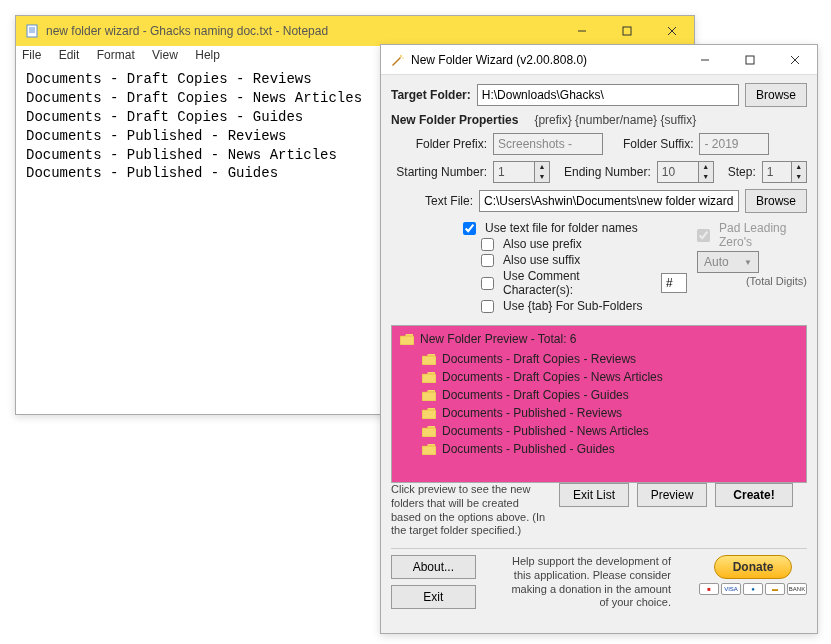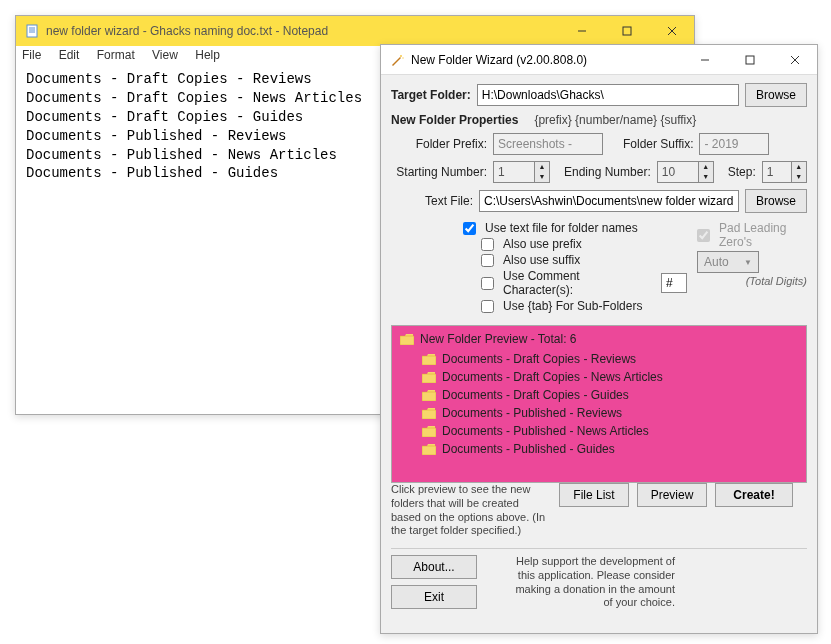--- a/index.html
+++ b/index.html
@@ -43,21 +43,21 @@
 .folder-icon { width: 14px; height: 11px; display: inline-block; }
 .folder-icon svg { display: block; }
 .bottom { display: flex; gap: 8px; align-items: flex-start; }
 .hint { font-size: 11px; color: #444; width: 160px; line-height: 1.25; }
 .btn-stack { display: flex; flex-direction: column; gap: 6px; width: 86px; }
 .donate { display: flex; flex-direction: column; align-items: center; gap: 4px; }
 .donate-btn { background: linear-gradient(#ffe27a,#ffb71a); border: 1px solid #c58b00; border-radius: 12px; padding: 4px 18px; font-weight: bold; color: #333; font-size: 12px; }
 .cards { display: flex; gap: 2px; }
 .cards span { width: 20px; height: 12px; border: 1px solid #999; border-radius: 2px; font-size: 6px; display: flex; align-items: center; justify-content: center; background: #fff; }
 .sel { border: 1px solid #888; background: #e7e7e7; padding: 2px 6px; height: 22px; width: 62px; font-size: 12px; color: #888; display: flex; align-items: center; justify-content: space-between; }
-.italic { font-style: italic; color: #666; }
+.italic { color: #666; }
 .chk.disabled { color: #999; }
 </style>
 </head>
 <body>
 
 <div id="notepad" class="window">
   <div class="titlebar">
     <span class="icon">
       <svg width="14" height="14" viewBox="0 0 14 14">
           <rect x="2" y="1" width="10" height="12" fill="#fff" stroke="#5a8fd6"></rect>
@@ -282,29 +282,39 @@
                 <rect y="2" width="14" height="9" fill="#f7d66a" stroke="#d6a82a" stroke-width="0.5"></rect>
               </svg>
             </span>
             <span>Documents - Published - Guides</span>
           </div>
         </div>
     </div>
 
     <div class="bottom">
       <div class="hint">Click preview to see the new folders that will be created based on the options above. (In the target folder specified.)</div>
-      <button class="btn" style="width:70px">File List</button>
+      <button class="btn" style="width:70px">Exit List</button>
       <button class="btn" style="width:70px">Preview</button>
       <button class="btn btn-bold" style="width:78px">Create!</button>
     </div>
 
     <div class="grpline" style="margin-top:10px"></div>
 
     <div style="display:flex;gap:28px;align-items:flex-start;margin-top:6px">
       <div class="btn-stack">
         <button class="btn">About...</button>
         <button class="btn">Exit</button>
       </div>
       <div class="hint" style="width:170px;text-align:right">Help support the development of this application. Please consider making a donation in the amount of your choice.</div>
+      <div class="donate">
+        <button class="donate-btn">Donate</button>
+        <div class="cards">
+          <span style="background:#fff;color:#d22">■</span>
+          <span style="color:#14a">VISA</span>
+          <span style="color:#06a">●</span>
+          <span style="color:#c80">▬</span>
+          <span style="color:#333">BANK</span>
+        </div>
+      </div>
     </div>
 
   </div>
 </div>
 
 </body></html>

